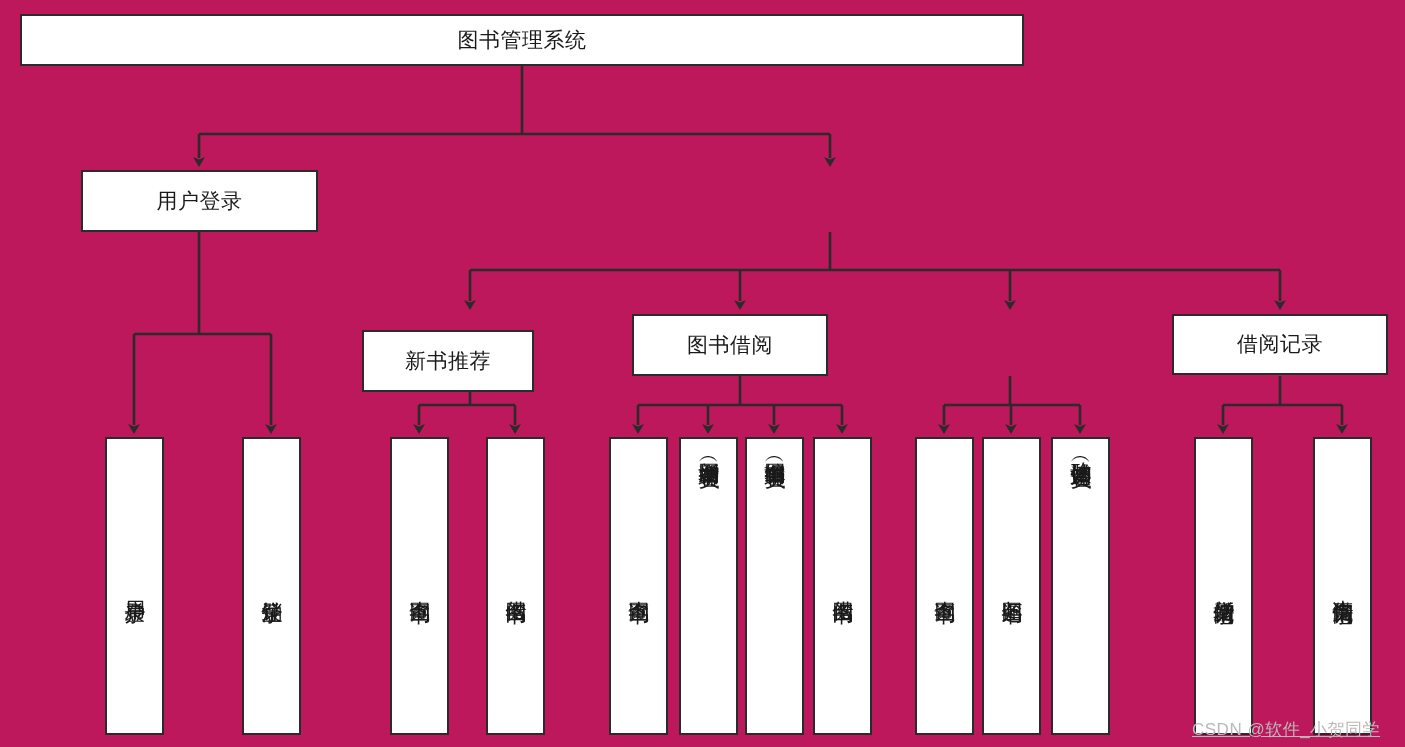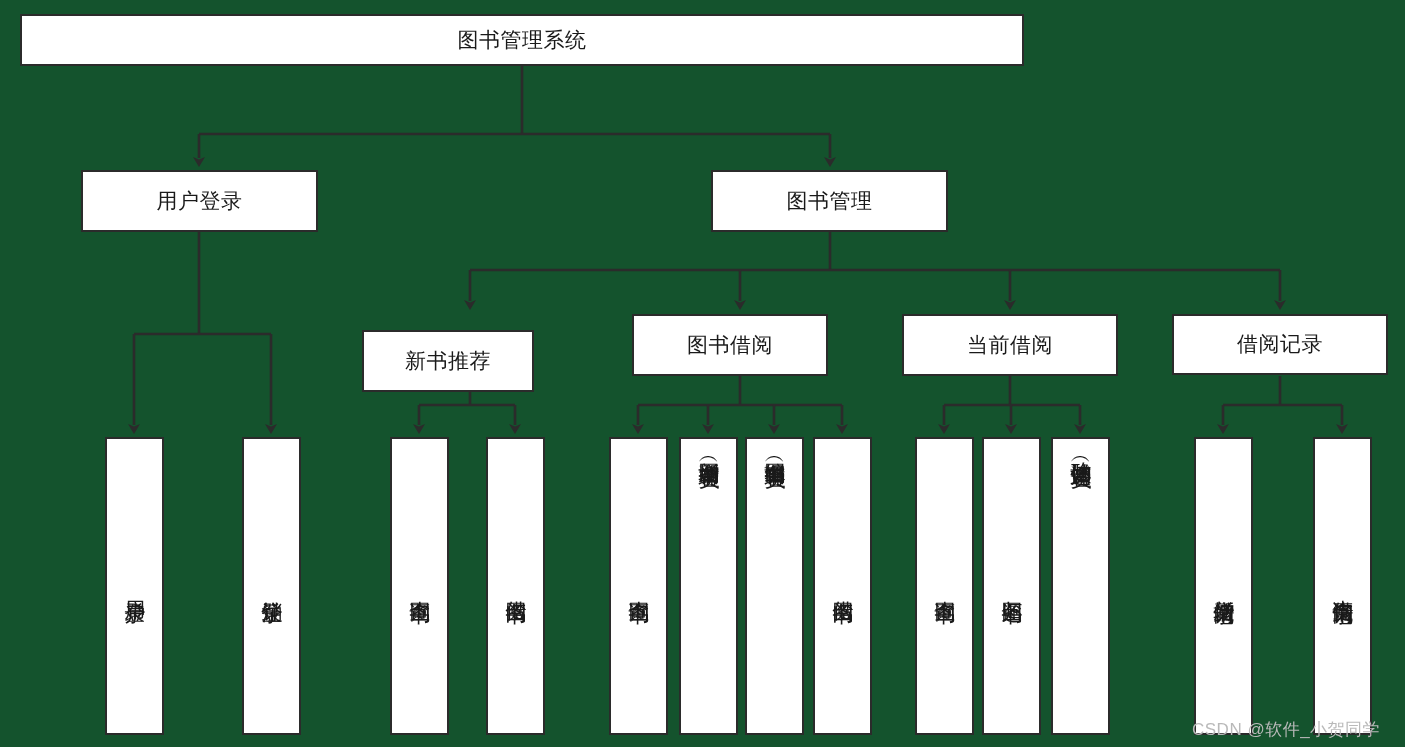--- a/index.html
+++ b/index.html
@@ -7,21 +7,21 @@
     padding: 0;
     background: #ffffff;
   }
   body {
     font-family: "Liberation Sans", "DejaVu Sans", sans-serif;
   }
   #canvas {
     position: relative;
     width: 1405px;
     height: 747px;
-    background: #14532d;
+    background: #be185d;
     overflow: hidden;
   }
   svg#wires {
     position: absolute;
     left: 0;
     top: 0;
     width: 1405px;
     height: 747px;
     pointer-events: none;
   }
@@ -121,32 +121,26 @@
     </g>
   </svg>
 
   <div class="node h" style="left:20px; top:14px; width:1004px; height:52px;">
     <span class="nlabel">图书管理系统</span>
   </div>
 
   <div class="node h" style="left:81px; top:170px; width:237px; height:62px;">
     <span class="nlabel">用户登录</span>
   </div>
-  <div class="node h" style="left:711px; top:170px; width:237px; height:62px;">
-    <span class="nlabel">图书管理</span>
-  </div>
 
   <div class="node h" style="left:362px; top:330px; width:172px; height:62px;">
     <span class="nlabel">新书推荐</span>
   </div>
   <div class="node h" style="left:632px; top:314px; width:196px; height:62px;">
     <span class="nlabel">图书借阅</span>
-  </div>
-  <div class="node h" style="left:902px; top:314px; width:216px; height:62px;">
-    <span class="nlabel">当前借阅</span>
   </div>
   <div class="node h" style="left:1172px; top:314px; width:216px; height:61px;">
     <span class="nlabel">借阅记录</span>
   </div>
 
   <div class="node v centered" style="left:105px; top:437px; width:59px; height:298px;">
     <span class="nlabel">用户登录</span>
   </div>
   <div class="node v centered" style="left:242px; top:437px; width:59px; height:298px;">
     <span class="nlabel">注销登录</span>
@@ -182,15 +176,15 @@
     <span class="nlabel">确认归还（管理员）</span>
   </div>
 
   <div class="node v centered" style="left:1194px; top:437px; width:59px; height:298px;">
     <span class="nlabel">新增借阅记录</span>
   </div>
   <div class="node v centered" style="left:1313px; top:437px; width:59px; height:298px;">
     <span class="nlabel">查询借阅记录</span>
   </div>
 
-  <div class="watermark" style="left:1192px; top:718px;">CSDN @软件_小贺同学</div>
+  <div class="watermark" style="left:1192px; top:718px;text-decoration:underline;">CSDN @软件_小贺同学</div>
 
 </div>
 
 </body></html>

